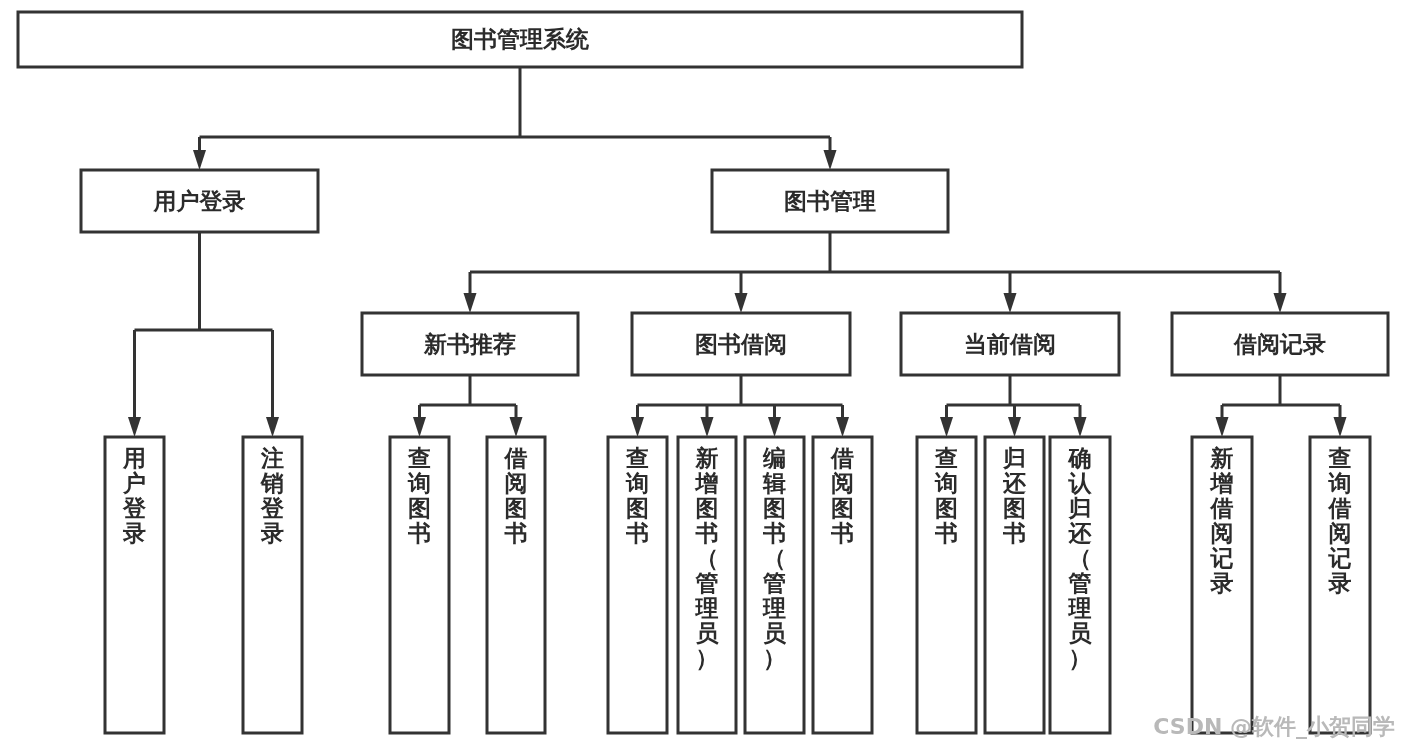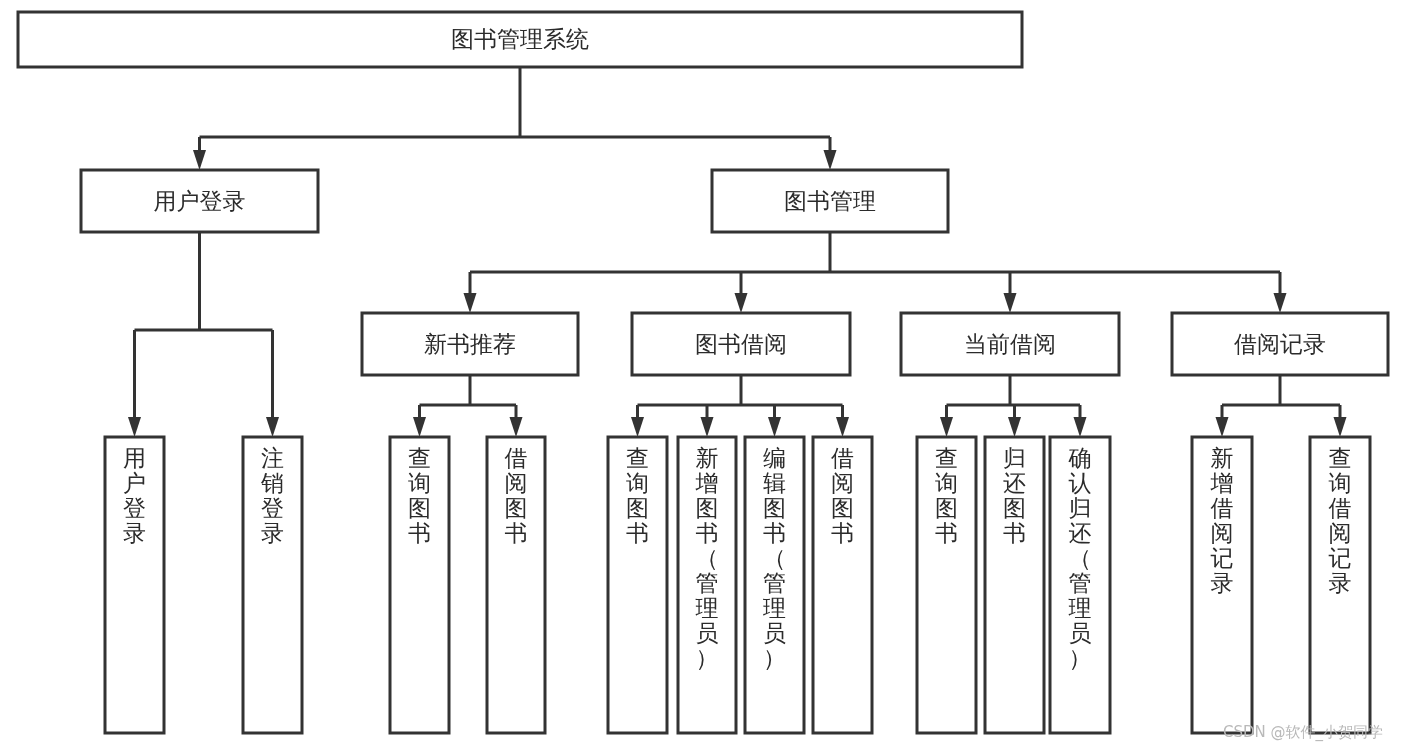--- a/index.html
+++ b/index.html
@@ -10,20 +10,21 @@
   body {
     width: 1405px;
     height: 747px;
     font-family: "DejaVu Sans", "Liberation Sans", sans-serif;
     overflow: hidden;
   }
   #diagram-root {
     position: relative;
     width: 1405px;
     height: 747px;
+    font-weight: bold;
   }
   svg#flow-svg {
     position: absolute;
     top: 0;
     left: 0;
     width: 1405px;
     height: 747px;
   }
   .node-box {
     fill: #ffffff;
@@ -42,23 +43,23 @@
   .node-label {
     fill: #2b2b2b;
     font-family: "DejaVu Sans", "Liberation Sans", sans-serif;
     text-anchor: middle;
     dominant-baseline: middle;
   }
   .h-label { font-size: 23px; }
   .v-label-char { font-size: 23px; }
   .watermark {
     position: absolute;
-    right: 22px;
+    right: 10px;
     bottom: 5px;
-    font-size: 15px;
+    font-size: 22px;
     color: #b9b9b9;
     font-family: "DejaVu Sans", "Liberation Sans", sans-serif;
     white-space: nowrap;
     pointer-events: none;
   }
 </style>
 </head>
 <body>
 
 <div id="diagram-root">

